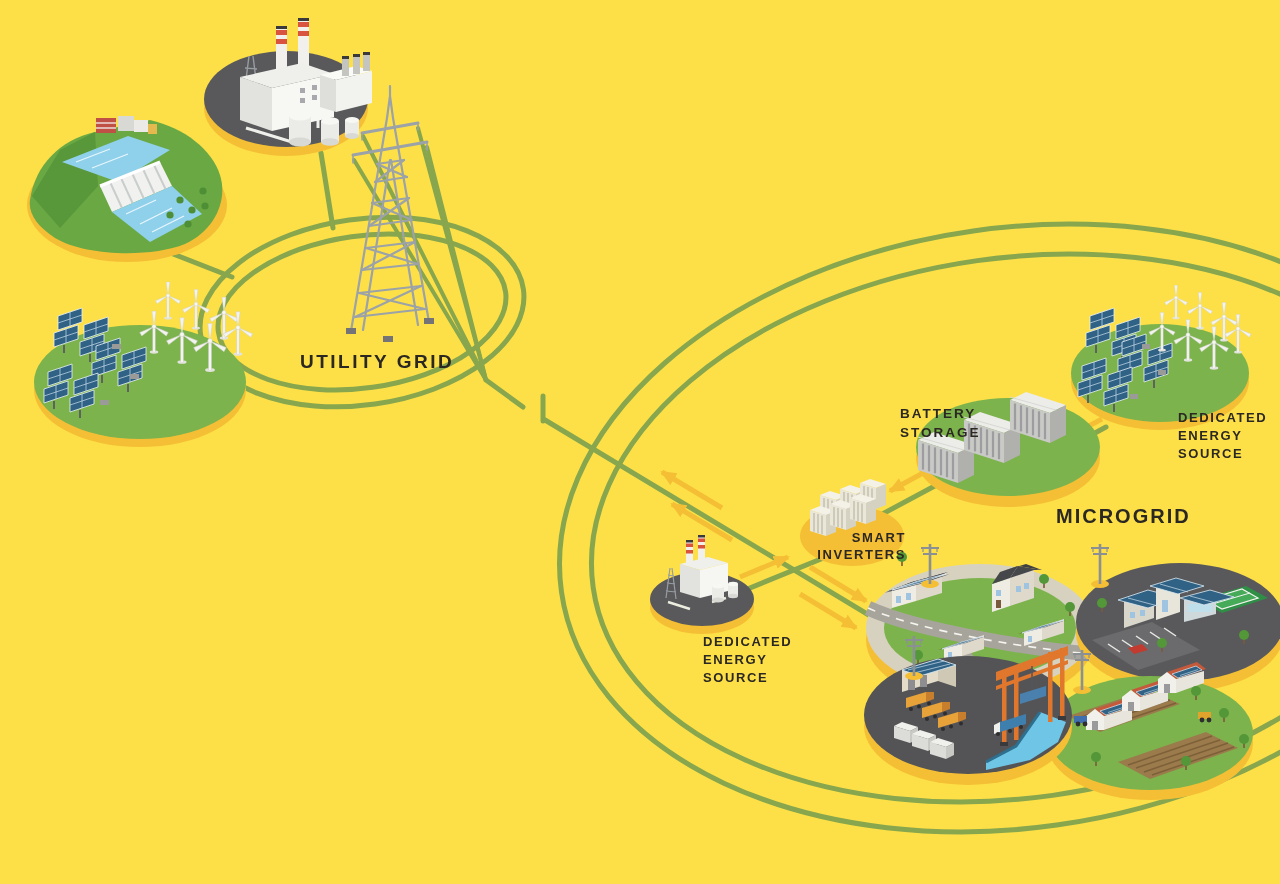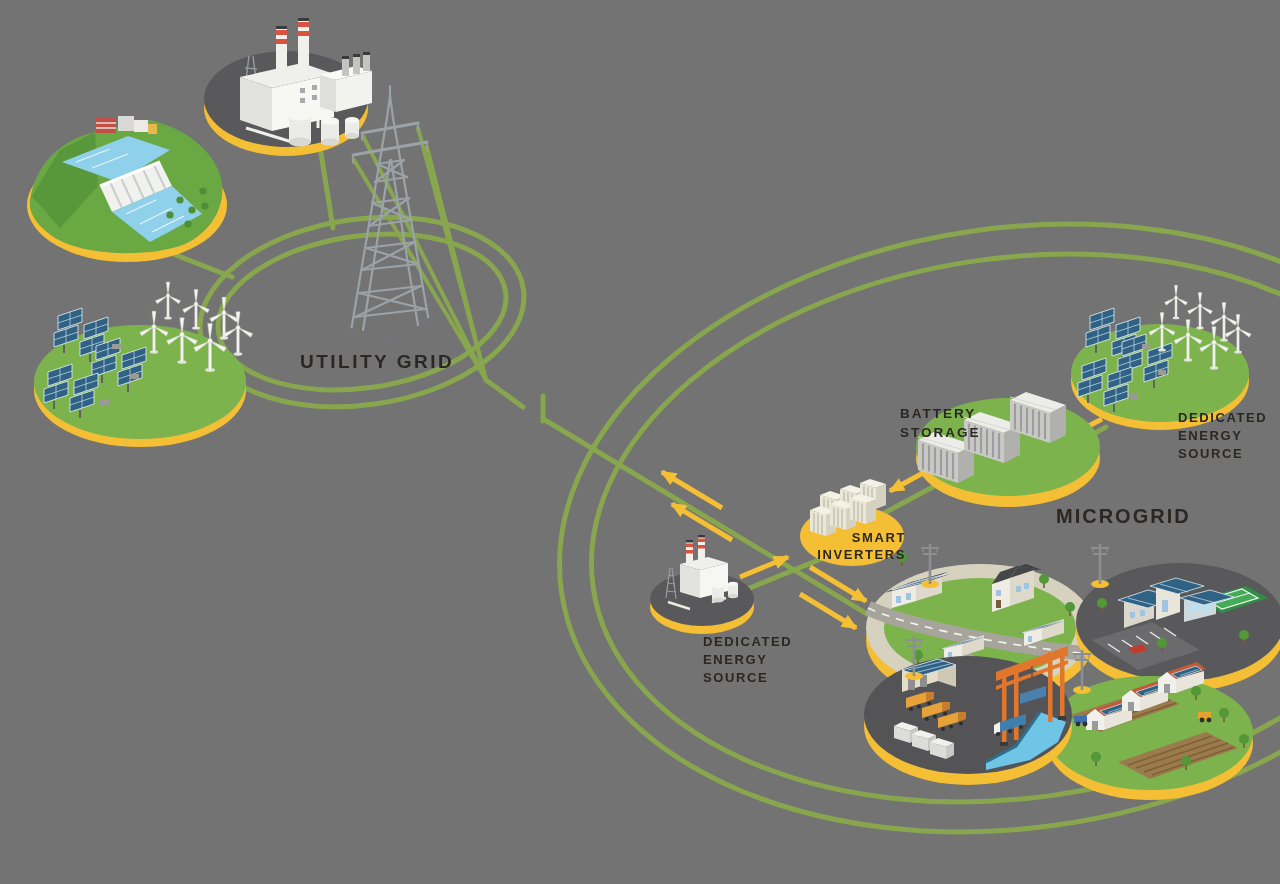--- a/index.html
+++ b/index.html
@@ -1,16 +1,16 @@
 <!DOCTYPE html>
 <html><head>
 <meta charset="utf-8">
 <style>
   html,body{margin:0;padding:0;background:#c3e5f2;}
-  #stage{position:relative;width:1280px;height:884px;overflow:hidden;background:#737373;}
+  #stage{position:relative;width:1280px;height:884px;overflow:hidden;background:#fde047;}
   svg{display:block;}
   .lbl{font-family:"Liberation Sans",sans-serif;font-weight:700;fill:#2b2723;}
   .lbl-xl{font-size:19px;letter-spacing:2.5px;}
   .lbl-lg{font-size:20px;letter-spacing:2px;}
   .lbl-md{font-size:13.5px;letter-spacing:2px;}
   .lbl-sm{font-size:13px;letter-spacing:1.6px;}
   .gline{stroke:#87a64d;fill:none;}
   .yarrow{stroke:#f5bf35;stroke-width:5;fill:none;}
 </style>
 </head>

